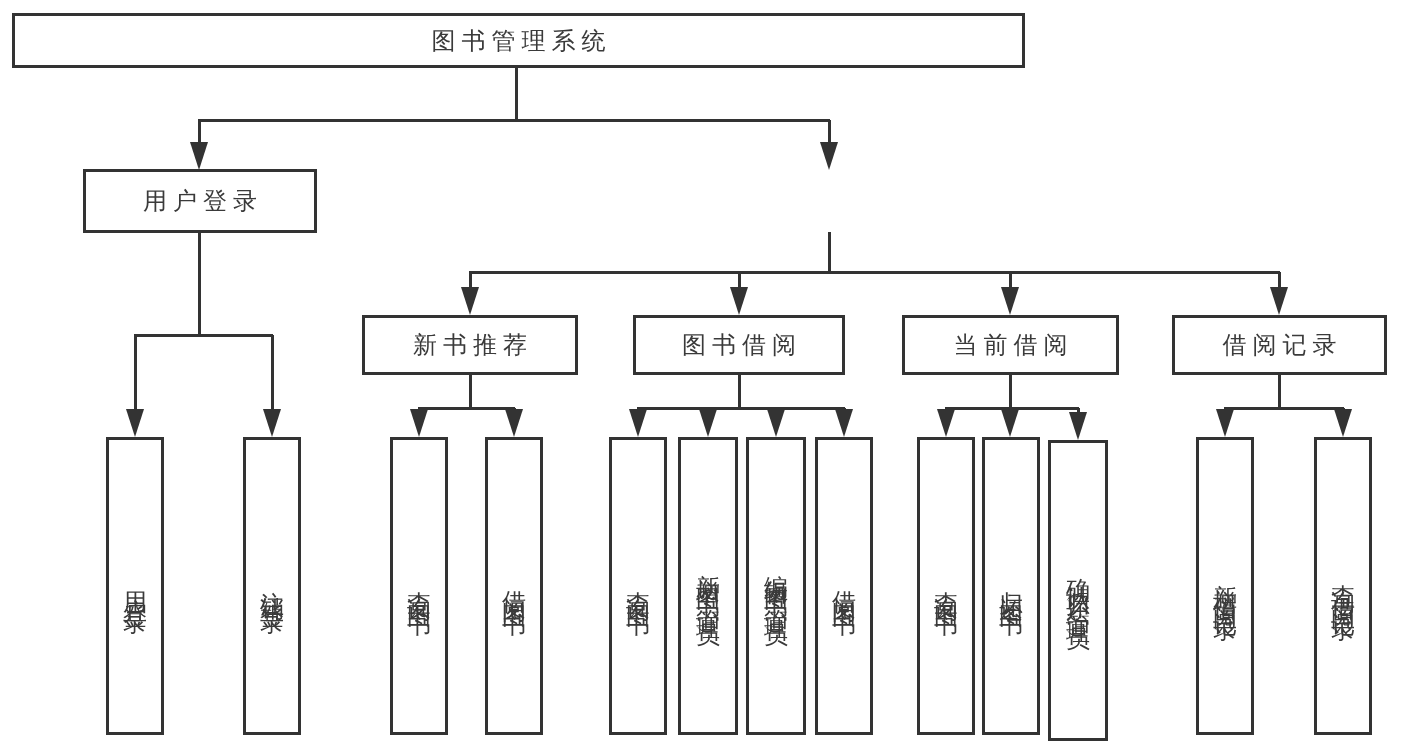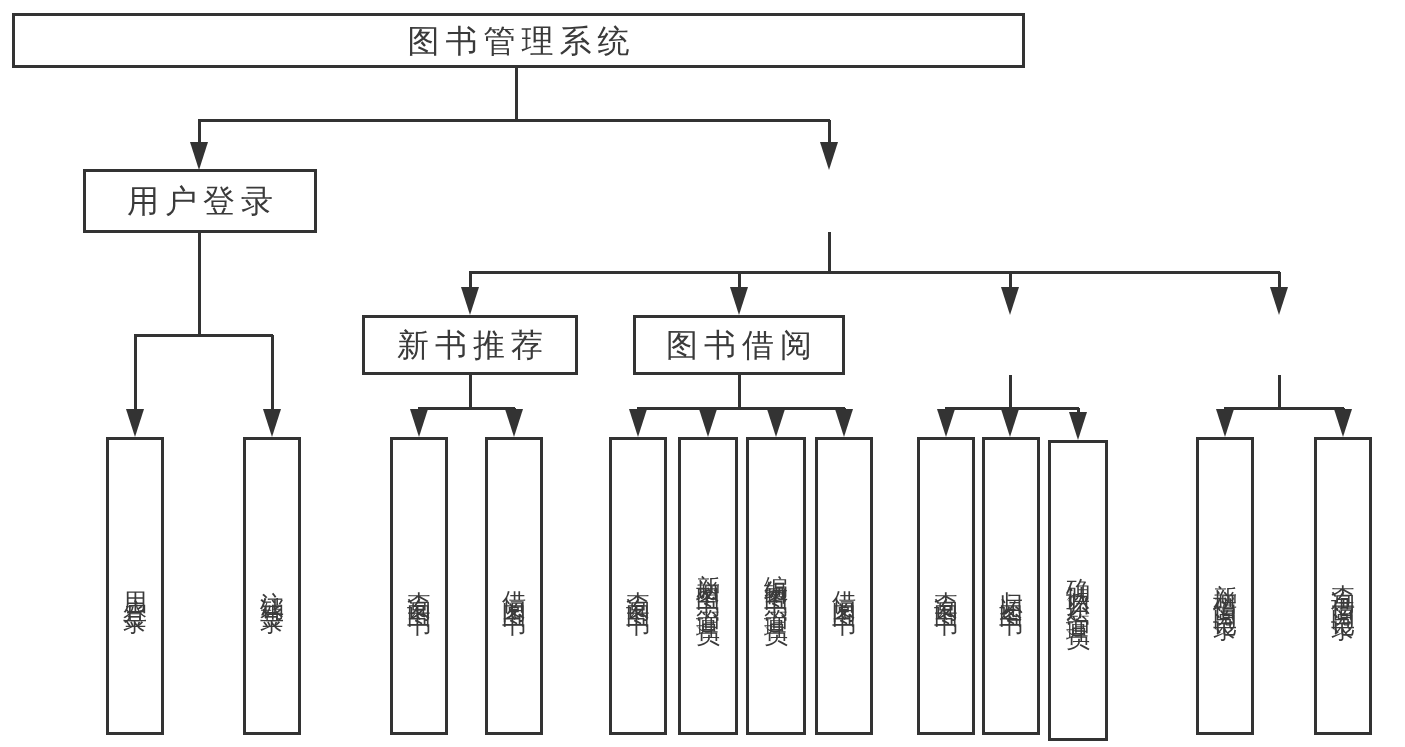--- a/index.html
+++ b/index.html
@@ -5,21 +5,21 @@
   html,body{margin:0;padding:0;background:#ffffff;}
   .canvas{
     position:relative;width:1405px;height:747px;background:#fff;
     font-family:"Liberation Sans","DejaVu Sans",sans-serif;overflow:hidden;
   }
   .layer{position:absolute;left:0;top:0;width:100%;height:100%;}
   .node{
     position:absolute;box-sizing:border-box;border:3px solid #333;background:#fff;
     display:flex;align-items:center;justify-content:center;color:#3a3a3a;z-index:2;
   }
-  .node.h span{font-size:32px;letter-spacing:6px;text-indent:6px;white-space:nowrap;line-height:1;}
+  .node.h span{font-size:24px;letter-spacing:6px;text-indent:6px;white-space:nowrap;line-height:1;}
   .node.v span{
     writing-mode:vertical-rl;text-orientation:mixed;
     font-size:24px;letter-spacing:7px;line-height:1;white-space:nowrap;
   }
   .seg{position:absolute;background:#333;z-index:1;}
   .arr{
     position:absolute;width:0;height:0;z-index:1;
     border-left:9px solid transparent;border-right:9px solid transparent;
     border-top:28px solid #333;
   }
@@ -96,20 +96,26 @@
   <div class="node h" style="left:83px;top:169px;width:234px;height:64px;">
     <span>用户登录</span>
   </div>
 
   <div class="node h" style="left:633px;top:315px;width:212px;height:60px;">
     <span>图书借阅</span>
   </div>
   <div class="node h" style="left:362px;top:315px;width:216px;height:60px;">
     <span>新书推荐</span>
   </div>
+  <div class="node h" style="left:902px;top:315px;width:217px;height:60px;">
+    <span>当前借阅</span>
+  </div>
+  <div class="node h" style="left:1172px;top:315px;width:215px;height:60px;">
+    <span>借阅记录</span>
+  </div>
 
   <div class="node v" style="left:106px;top:437px;width:58px;height:298px;">
     <span>用户登录</span>
   </div>
   <div class="node v" style="left:243px;top:437px;width:58px;height:298px;">
     <span>注销登录</span>
   </div>
 
   <div class="node v" style="left:390px;top:437px;width:58px;height:298px;">
     <span>查询图书</span>

